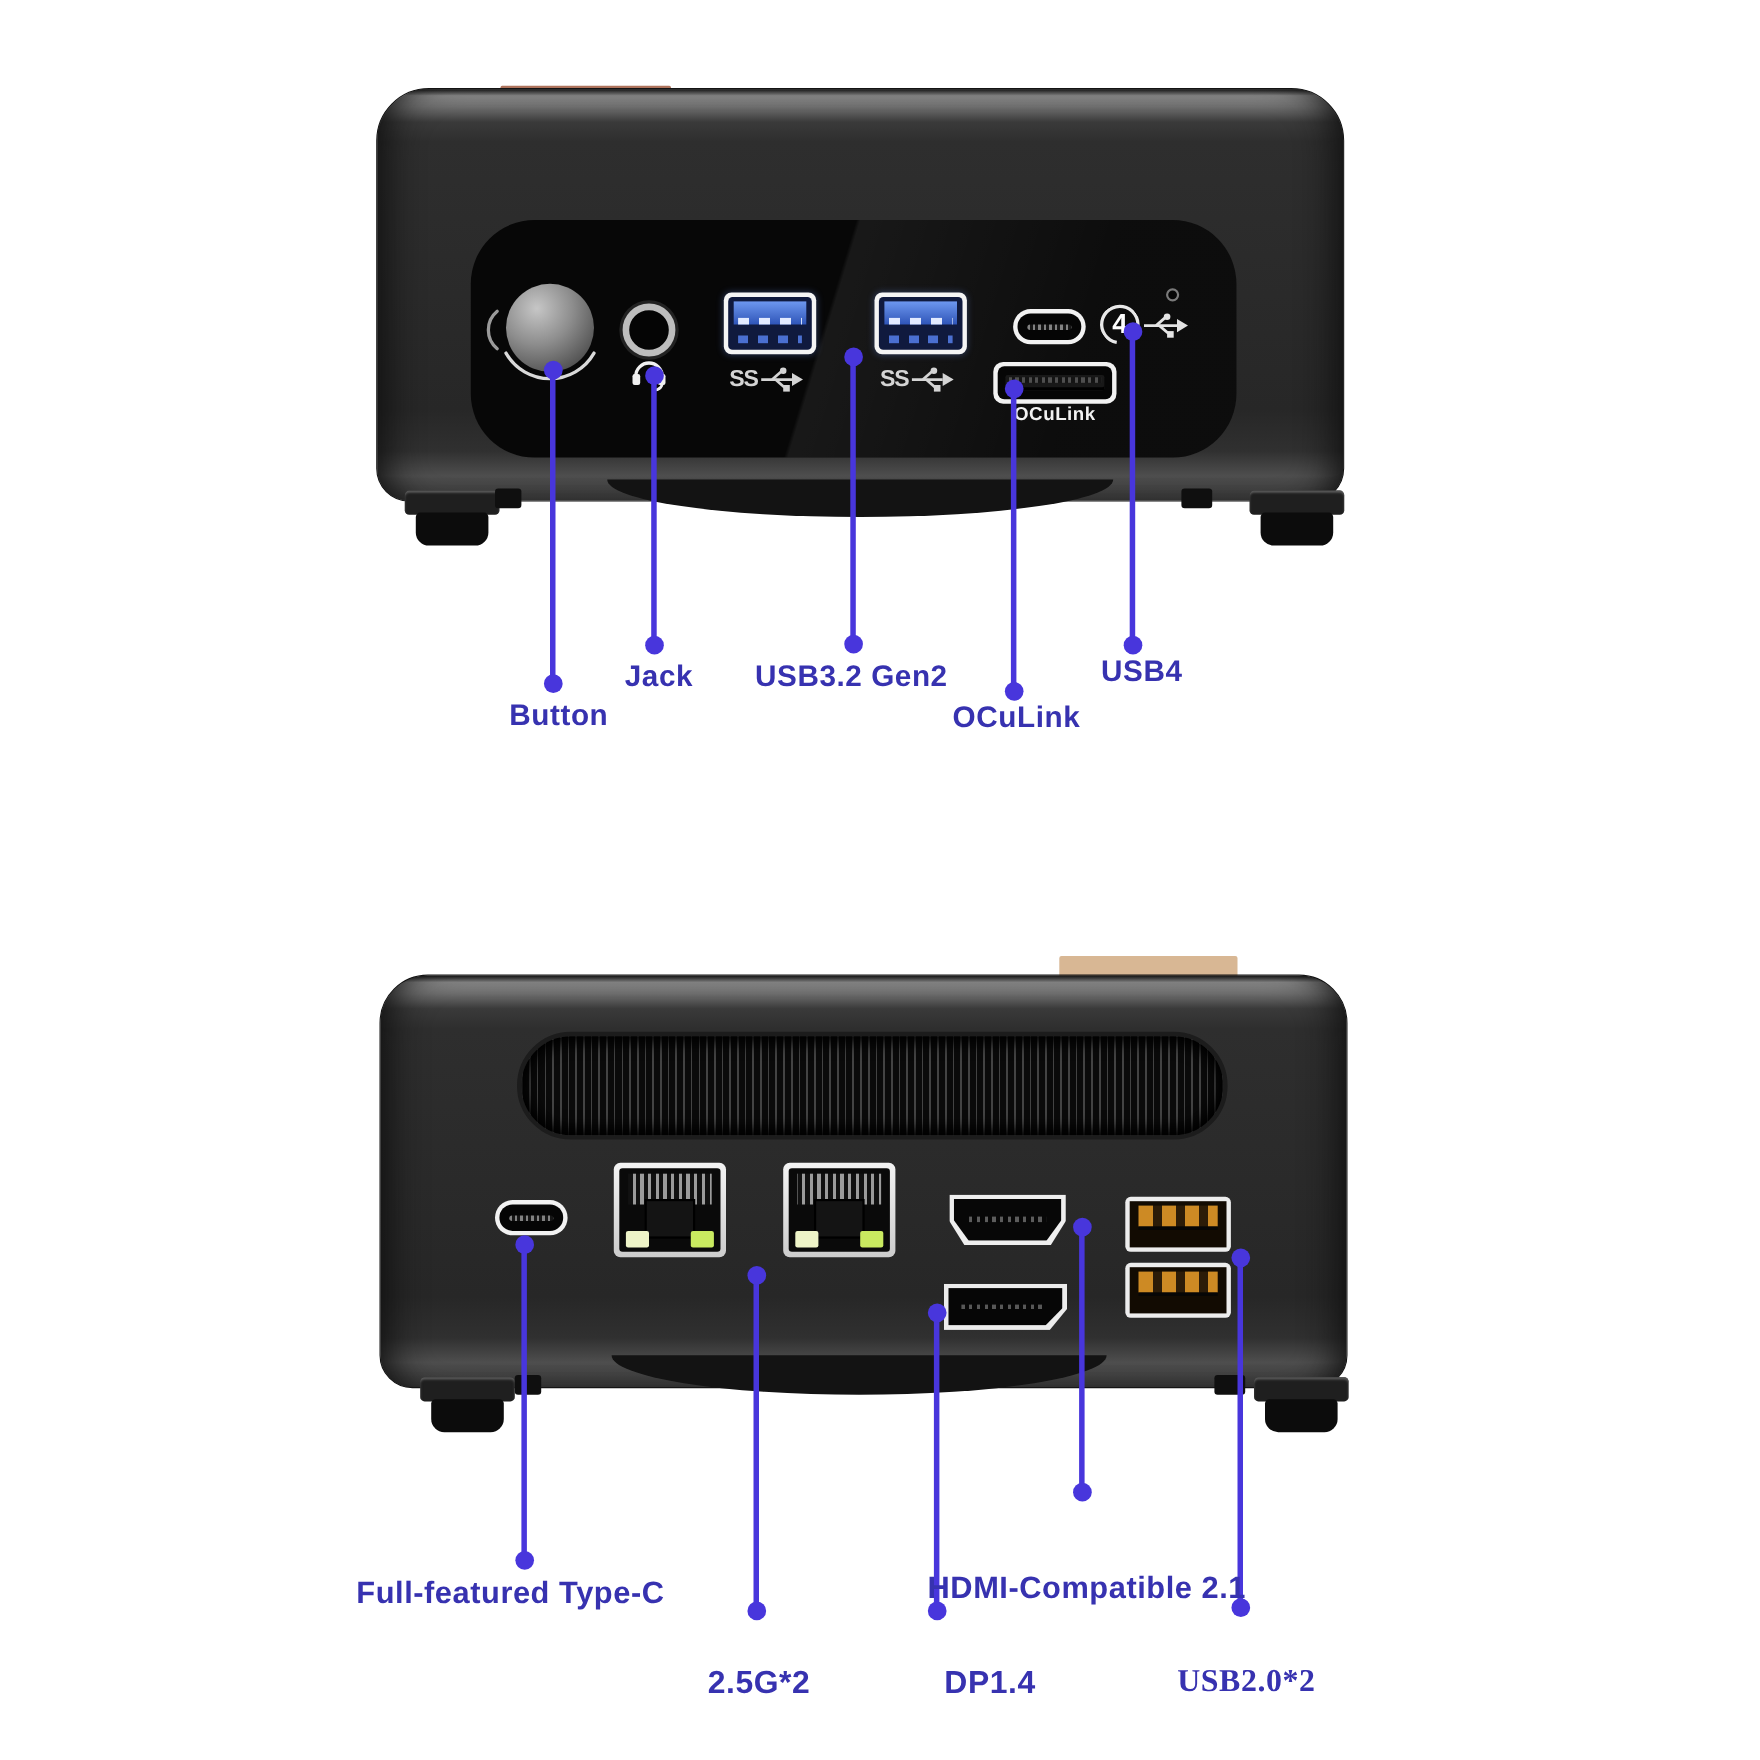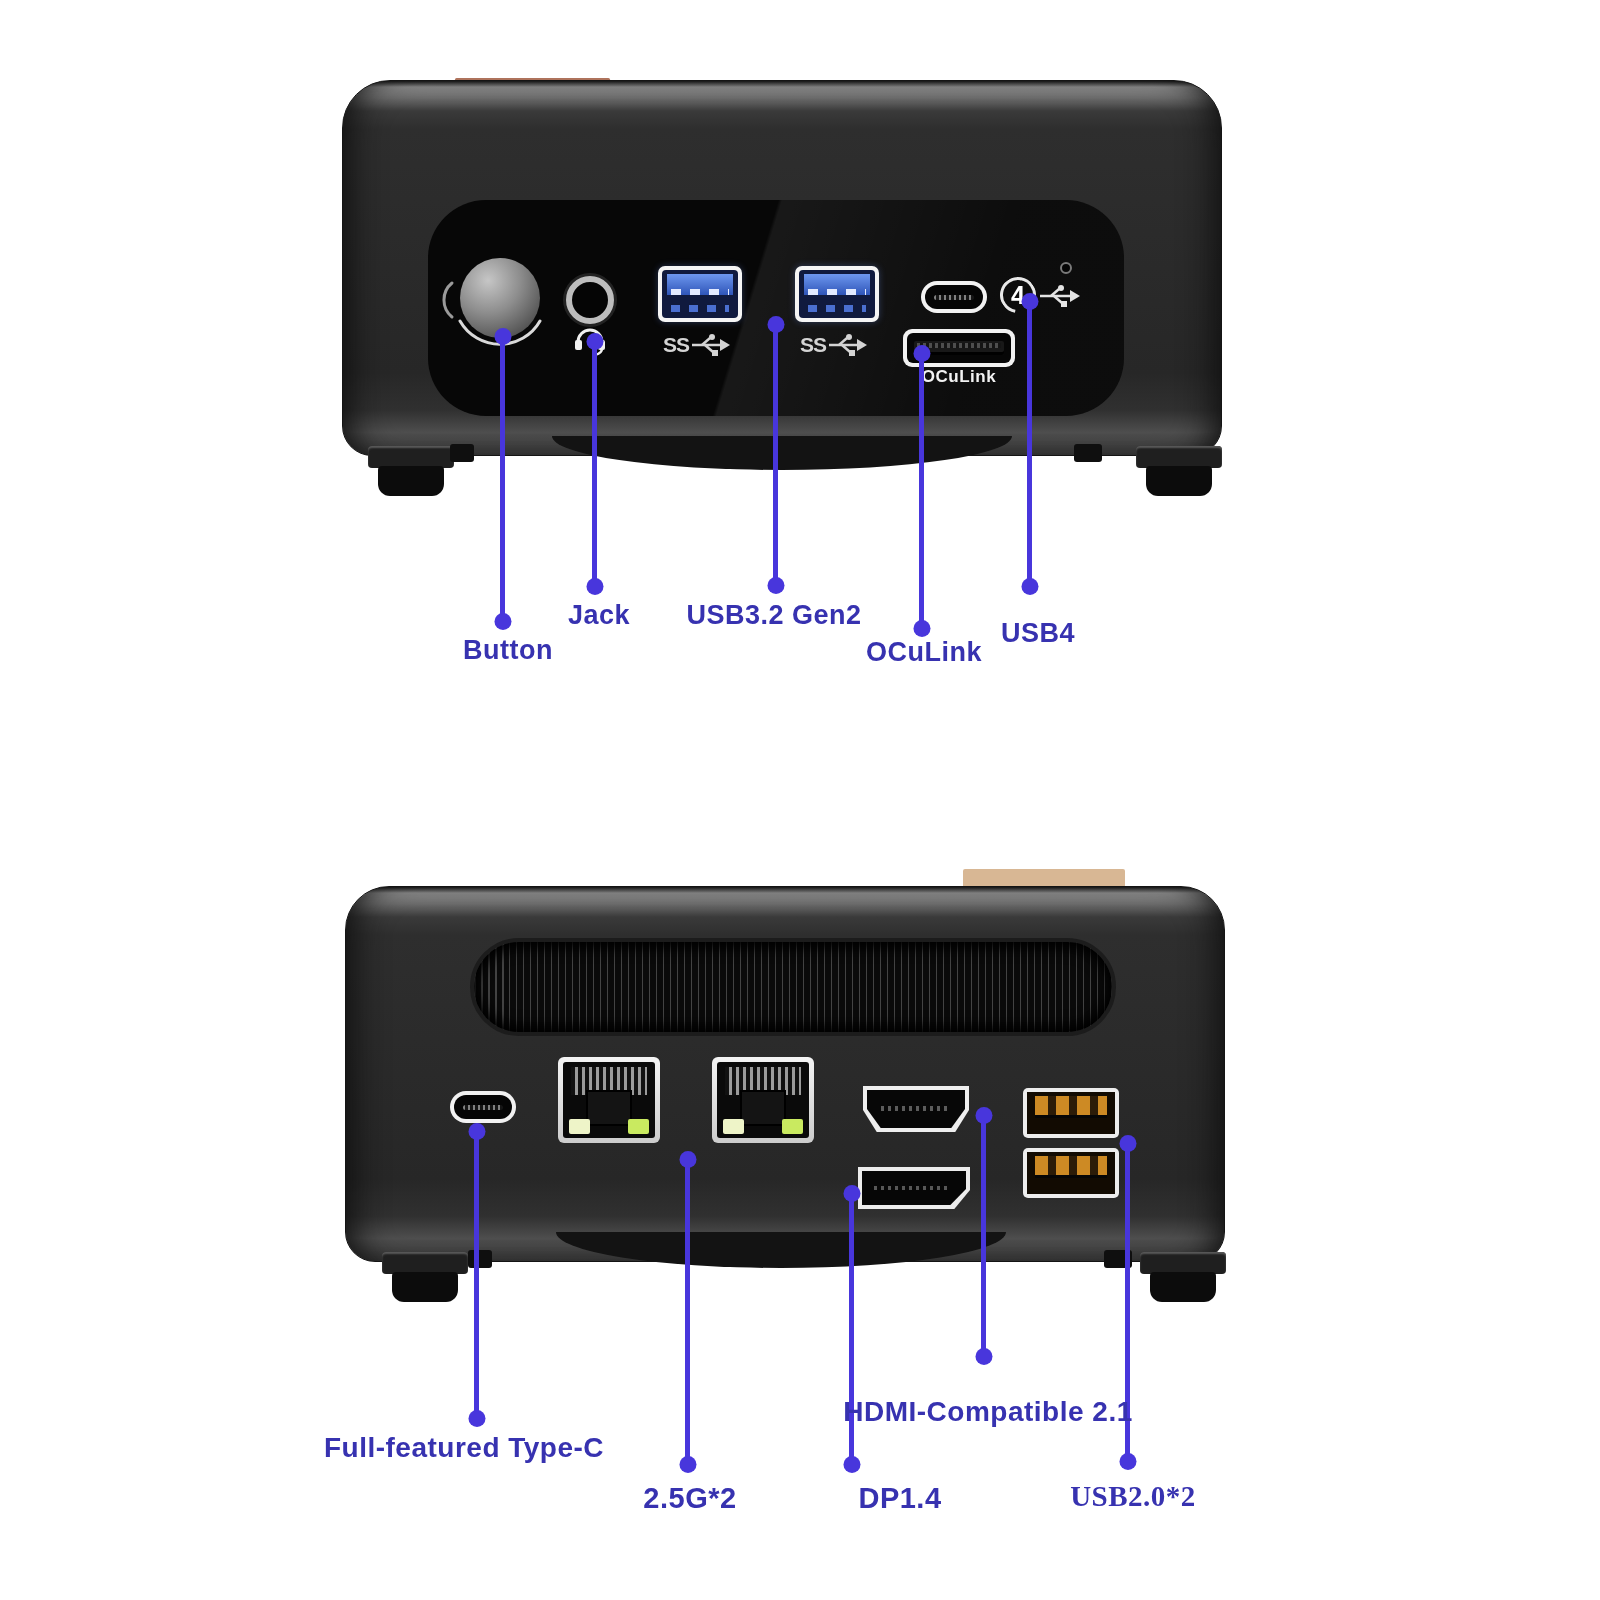--- a/index.html
+++ b/index.html
@@ -95,21 +95,21 @@
         box-shadow:inset 0 6px 14px #000, inset 0 -6px 14px #000;}
 
   
   .lead{position:absolute;width:5px;background:#4836dc;border-radius:3px;}
   .lead::before,.lead::after{content:'';position:absolute;left:50%;transform:translateX(-50%);
         width:17px;height:17px;border-radius:50%;background:inherit;}
   .lead::before{top:-8px;}
   .lead::after{bottom:-8px;}
   .plabel{position:absolute;transform:translateX(-50%);color:#3732b0;font-weight:bold;
         white-space:nowrap;letter-spacing:.5px;}
-  .f27{font-size:27px;} .f28{font-size:28px;} .f29{font-size:29px;}
+  .f27{font-size:27px;} .f28{font-size:28px;} .f29{font-size:29px;margin-top:32px;}
   .warning{position:absolute;left:866px;top:664px;width:545px;color:#b23c44;font-size:24.5px;
         line-height:28.6px;white-space:pre-line;letter-spacing:.1px;}
   .sublabel{position:absolute;transform:translateX(-50%);color:#c13944;font-weight:bold;
         font-size:27px;line-height:32px;text-align:center;white-space:pre-line;}
   .icon-svg{position:absolute;}
 </style>
 </head>
 <body>
 
 <div id="stage">
@@ -207,21 +207,21 @@
   <div class="lead" style="left:500px;top:336px;height:286px;"></div>
   <div class="lead" style="left:592px;top:341px;height:246px;"></div>
   <div class="lead" style="left:773px;top:324px;height:262px;"></div>
   <div class="lead" style="left:919px;top:353px;height:276px;"></div>
   <div class="lead" style="left:1027px;top:301px;height:286px;"></div>
 
   <div class="plabel f27" style="left:599px;top:600px;">Jack</div>
   <div class="plabel f27" style="left:508px;top:635px;">Button</div>
   <div class="plabel f27" style="left:774px;top:600px;">USB3.2 Gen2</div>
   <div class="plabel f27" style="left:924px;top:637px;">OCuLink</div>
-  <div class="plabel f27" style="left:1038px;top:618px;">USB4</div>
+  <div class="plabel f27" style="left:1038px;top:595px;">USB4</div>
 
 
   <div class="tape" style="left:963px;top:869px;width:162px;height:20px;"></div>
 
   <div class="case" style="left:345px;top:886px;width:880px;height:376px;border-radius:44px 44px 30px 30px;"></div>
 
   <div class="chin" style="left:556px;top:1232px;width:450px;height:36px;"></div>
   <div class="foot" style="left:382px;top:1252px;"></div>
   <div class="foot" style="left:1140px;top:1252px;"></div>
   <div class="toe" style="left:468px;top:1250px;width:24px;"></div>
@@ -273,19 +273,19 @@
       <div class="usb2-contacts"></div>
     </div>
   </div>
 
   <div class="lead" style="left:474px;top:1131px;height:288px;"></div>
   <div class="lead" style="left:685px;top:1159px;height:306px;"></div>
   <div class="lead" style="left:849px;top:1193px;height:272px;"></div>
   <div class="lead" style="left:981px;top:1115px;height:242px;"></div>
   <div class="lead" style="left:1125px;top:1143px;height:319px;"></div>
 
-  <div class="plabel f28" style="left:988px;top:1396px;">HDMI-Compatible 2.1</div>
+  <div class="plabel f28" style="left:988px;top:1428px;">HDMI-Compatible 2.1</div>
   <div class="plabel f28" style="left:464px;top:1432px;">Full-featured Type-C</div>
   <div class="plabel f29" style="left:690px;top:1482px;">2.5G*2</div>
   <div class="plabel f29" style="left:900px;top:1482px;">DP1.4</div>
   <div class="plabel f29" style="left:1133px;top:1480px;font-family:Liberation Serif, serif;">USB2.0*2</div>
 
 </div>
 
 </body></html>

